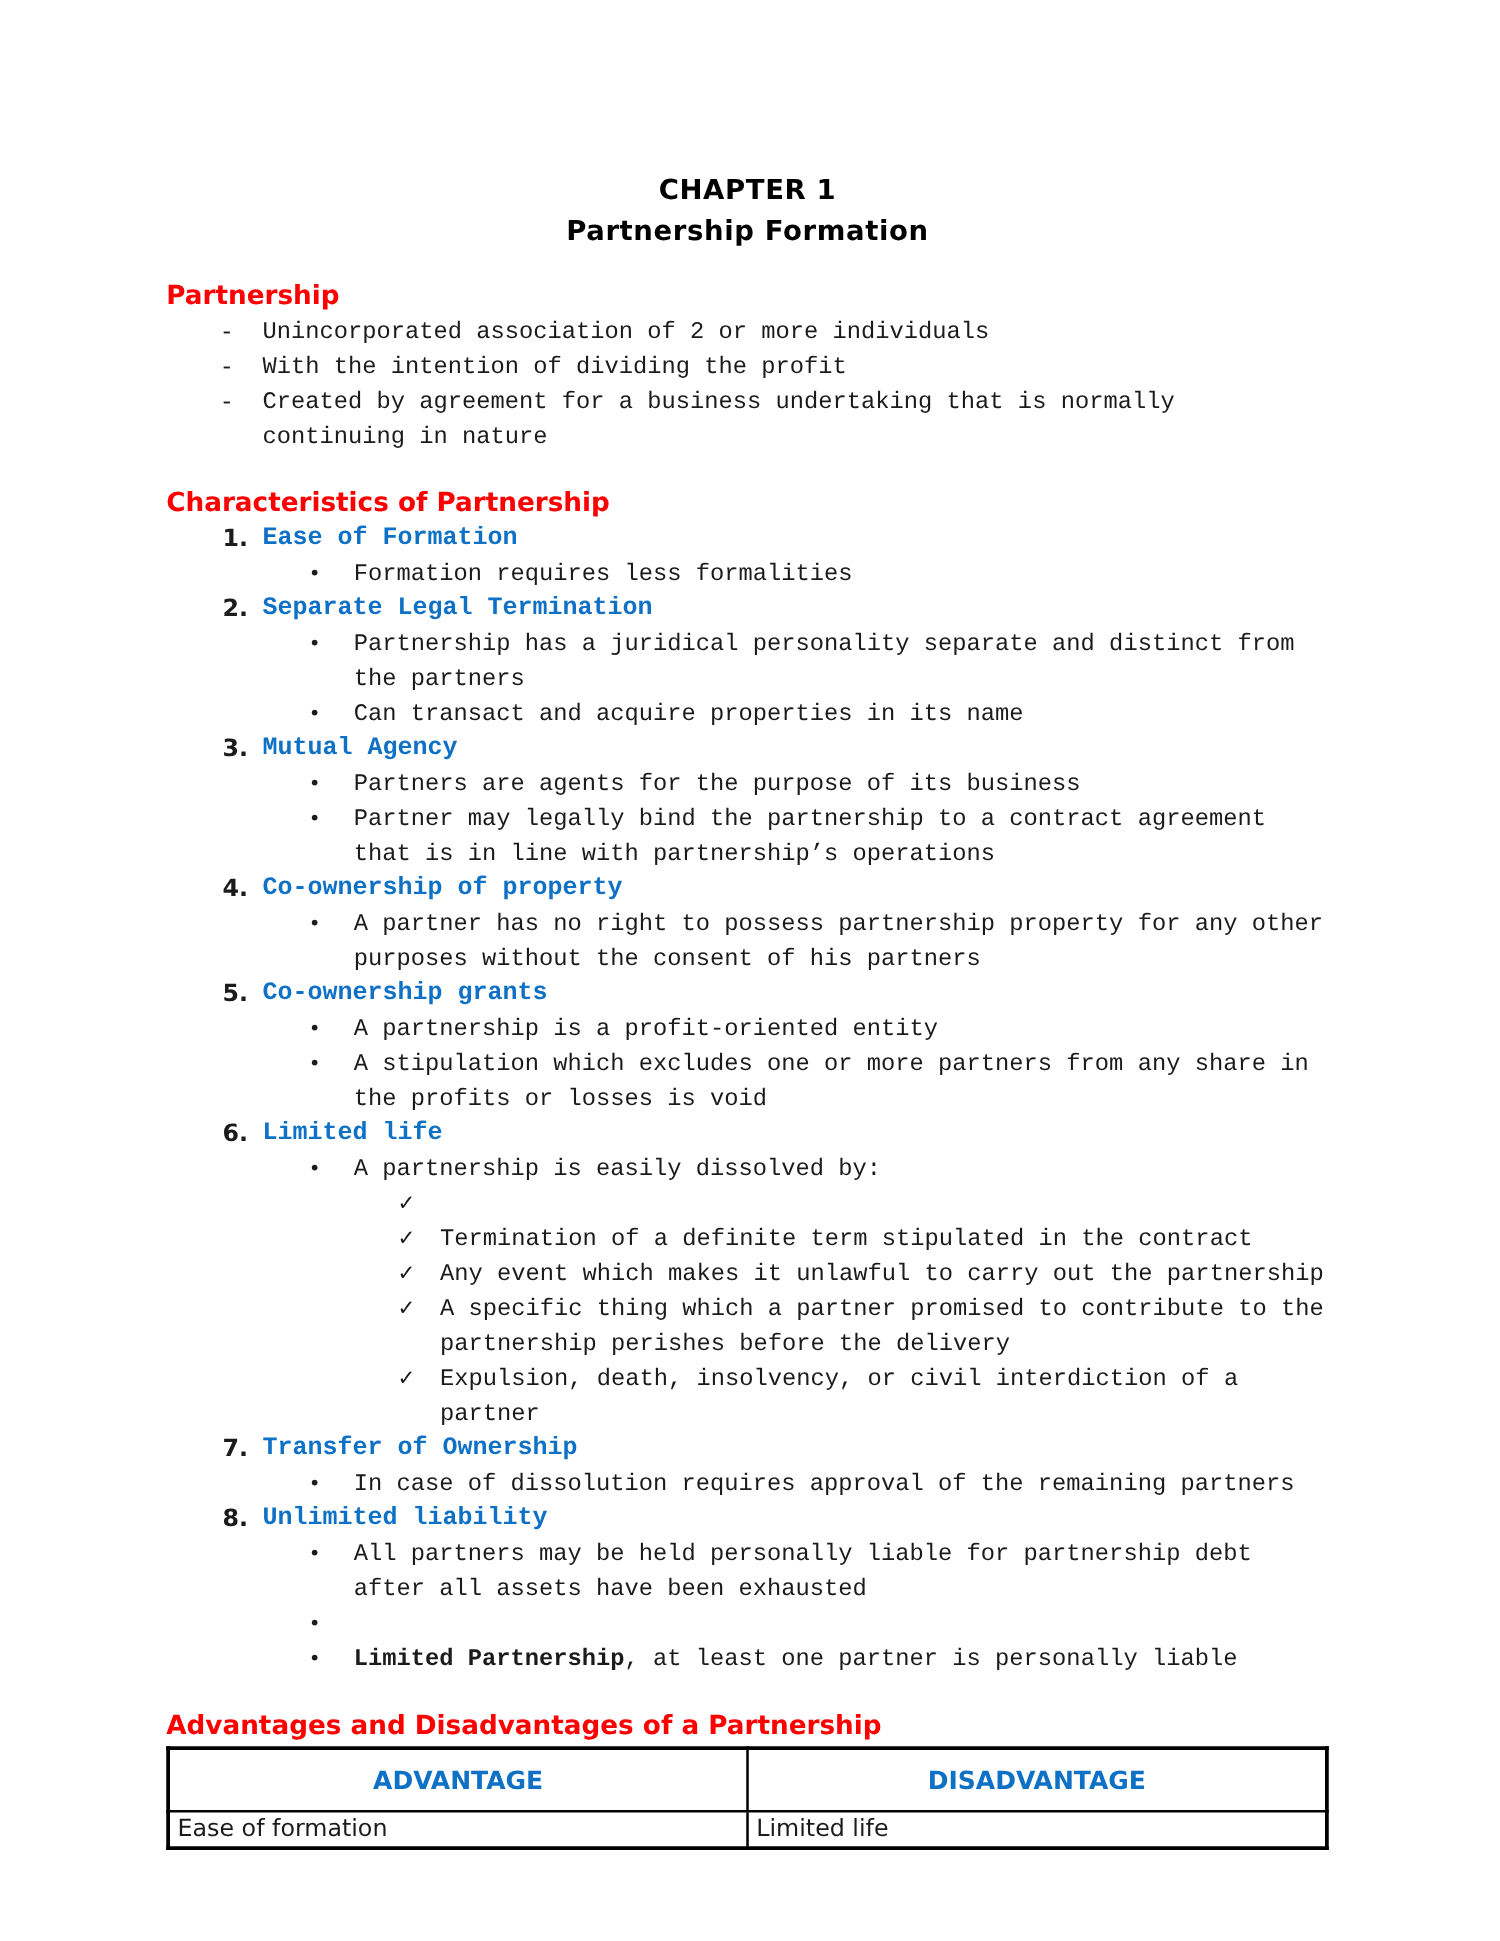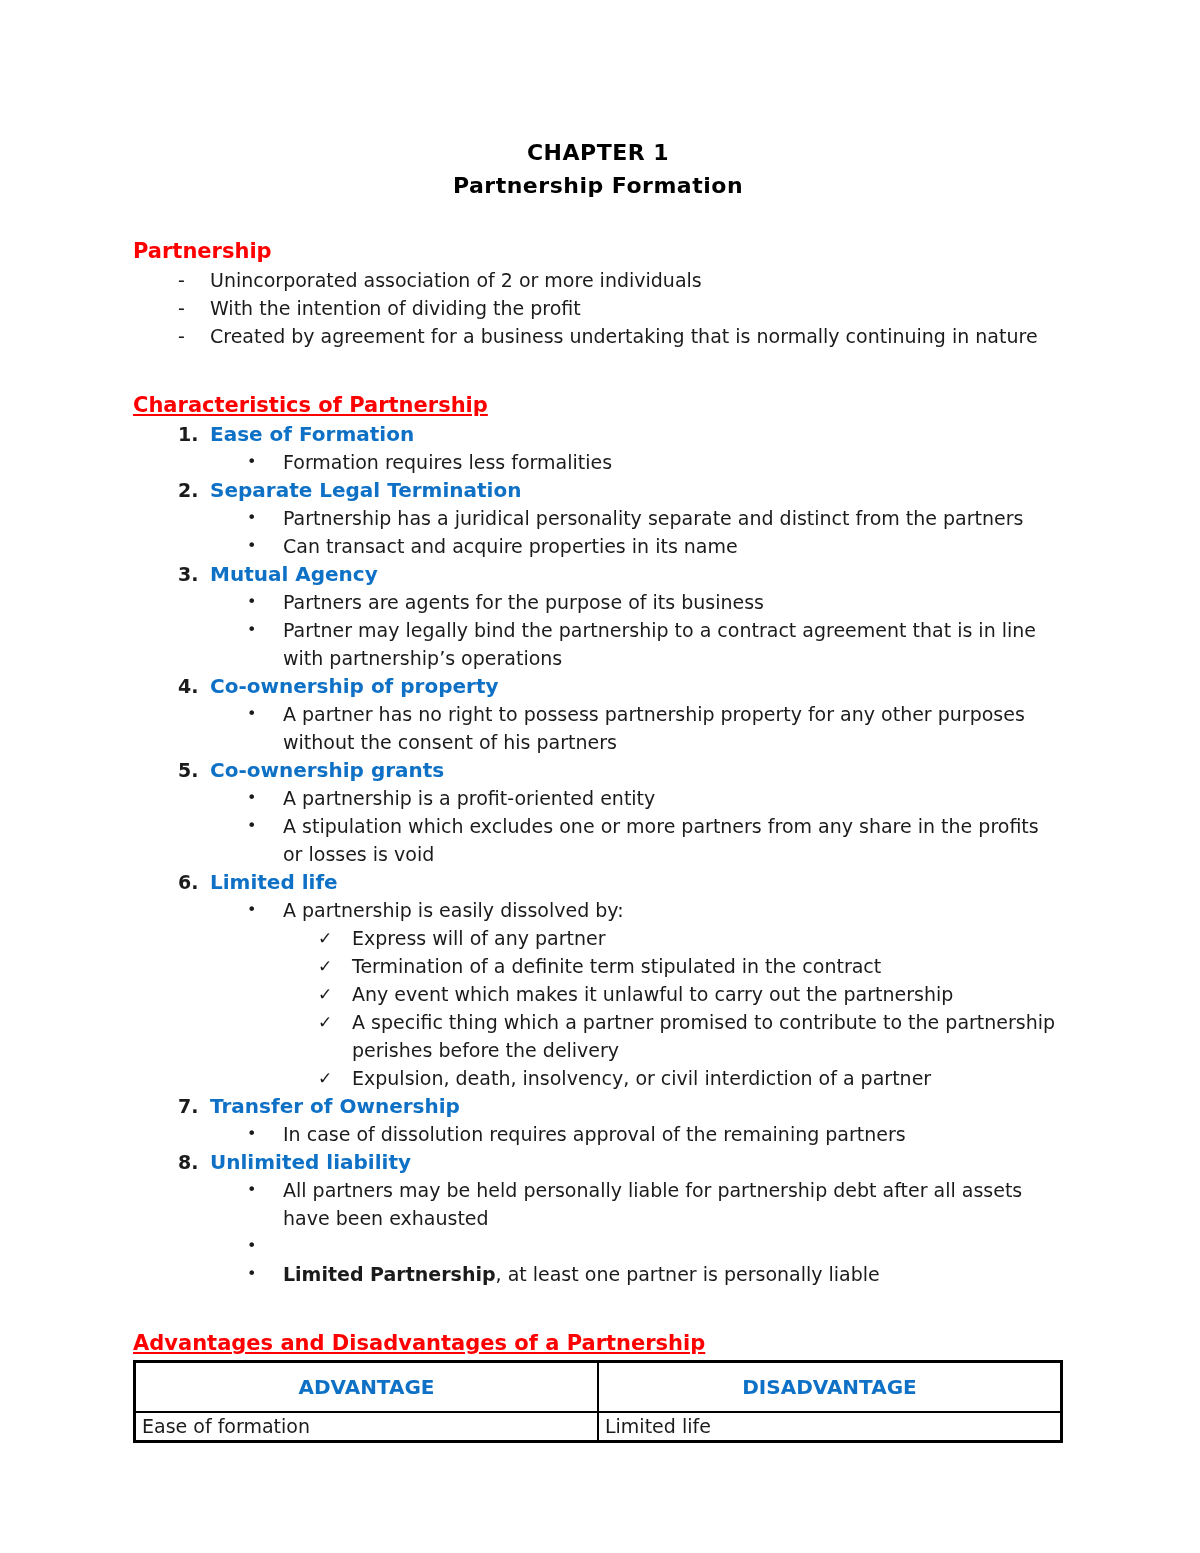--- a/index.html
+++ b/index.html
@@ -21,24 +21,24 @@
     font-size: 22px;
     line-height: 33px;
     letter-spacing: 0.5px;
   }
   .sec-heading {
     color: var(--heading-red, #ff0000);
     font-weight: bold;
     font-size: 21px;
     line-height: 30px;
   }
-  .sec-heading.mt { margin-top: 40px; text-decoration: underline; }
+  .sec-heading.mt { margin-top: 24px; }
   .row { display: flex; line-height: 28px; align-items: flex-start; }
   .mk { flex: none; }
-  .tx { flex: 1 1 auto; }
+  .tx { flex: 1 1 auto; font-family: Liberation Mono, monospace; }
   
   .row.dash { padding-left: 45px; }
   .row.dash .mk { width: 32px; }
   
   .row.num { padding-left: 45px; }
   .row.num .mk { width: 32px; font-weight: bold; color: #1b1b1b; }
   .row.num .ttl {
     color: var(--item-blue, #0e71c6);
     font-weight: bold;
     font-size: 20px;
@@ -79,21 +79,21 @@
 </head>
 <body>
 
 <div class="page">
 
   <div class="title-block">
     <div class="title-line">CHAPTER 1</div>
     <div class="title-line">Partnership Formation</div>
   </div>
 
-  <div class="sec-heading" style="margin-top:34px;">Partnership</div>
+  <div class="sec-heading" style="margin-top:19px;">Partnership</div>
   <div class="row dash">
     <span class="mk">-</span>
     <span class="tx">Unincorporated association of 2 or more individuals</span>
   </div>
   <div class="row dash">
     <span class="mk">-</span>
     <span class="tx">With the intention of dividing the profit</span>
   </div>
   <div class="row dash">
     <span class="mk">-</span>
@@ -162,21 +162,20 @@
   <div class="row num">
     <span class="mk">6.</span>
     <span class="tx ttl">Limited life</span>
   </div>
   <div class="row bullet">
     <span class="mk">•</span>
     <span class="tx"><b class="lead"></b><span>A partnership is easily dissolved by:</span></span>
   </div>
   <div class="row check">
     <span class="mk">✓</span>
-    <span class="tx">Express will of any partner</span>
   </div>
   <div class="row check">
     <span class="mk">✓</span>
     <span class="tx">Termination of a definite term stipulated in the contract</span>
   </div>
   <div class="row check">
     <span class="mk">✓</span>
     <span class="tx">Any event which makes it unlawful to carry out the partnership</span>
   </div>
   <div class="row check">

